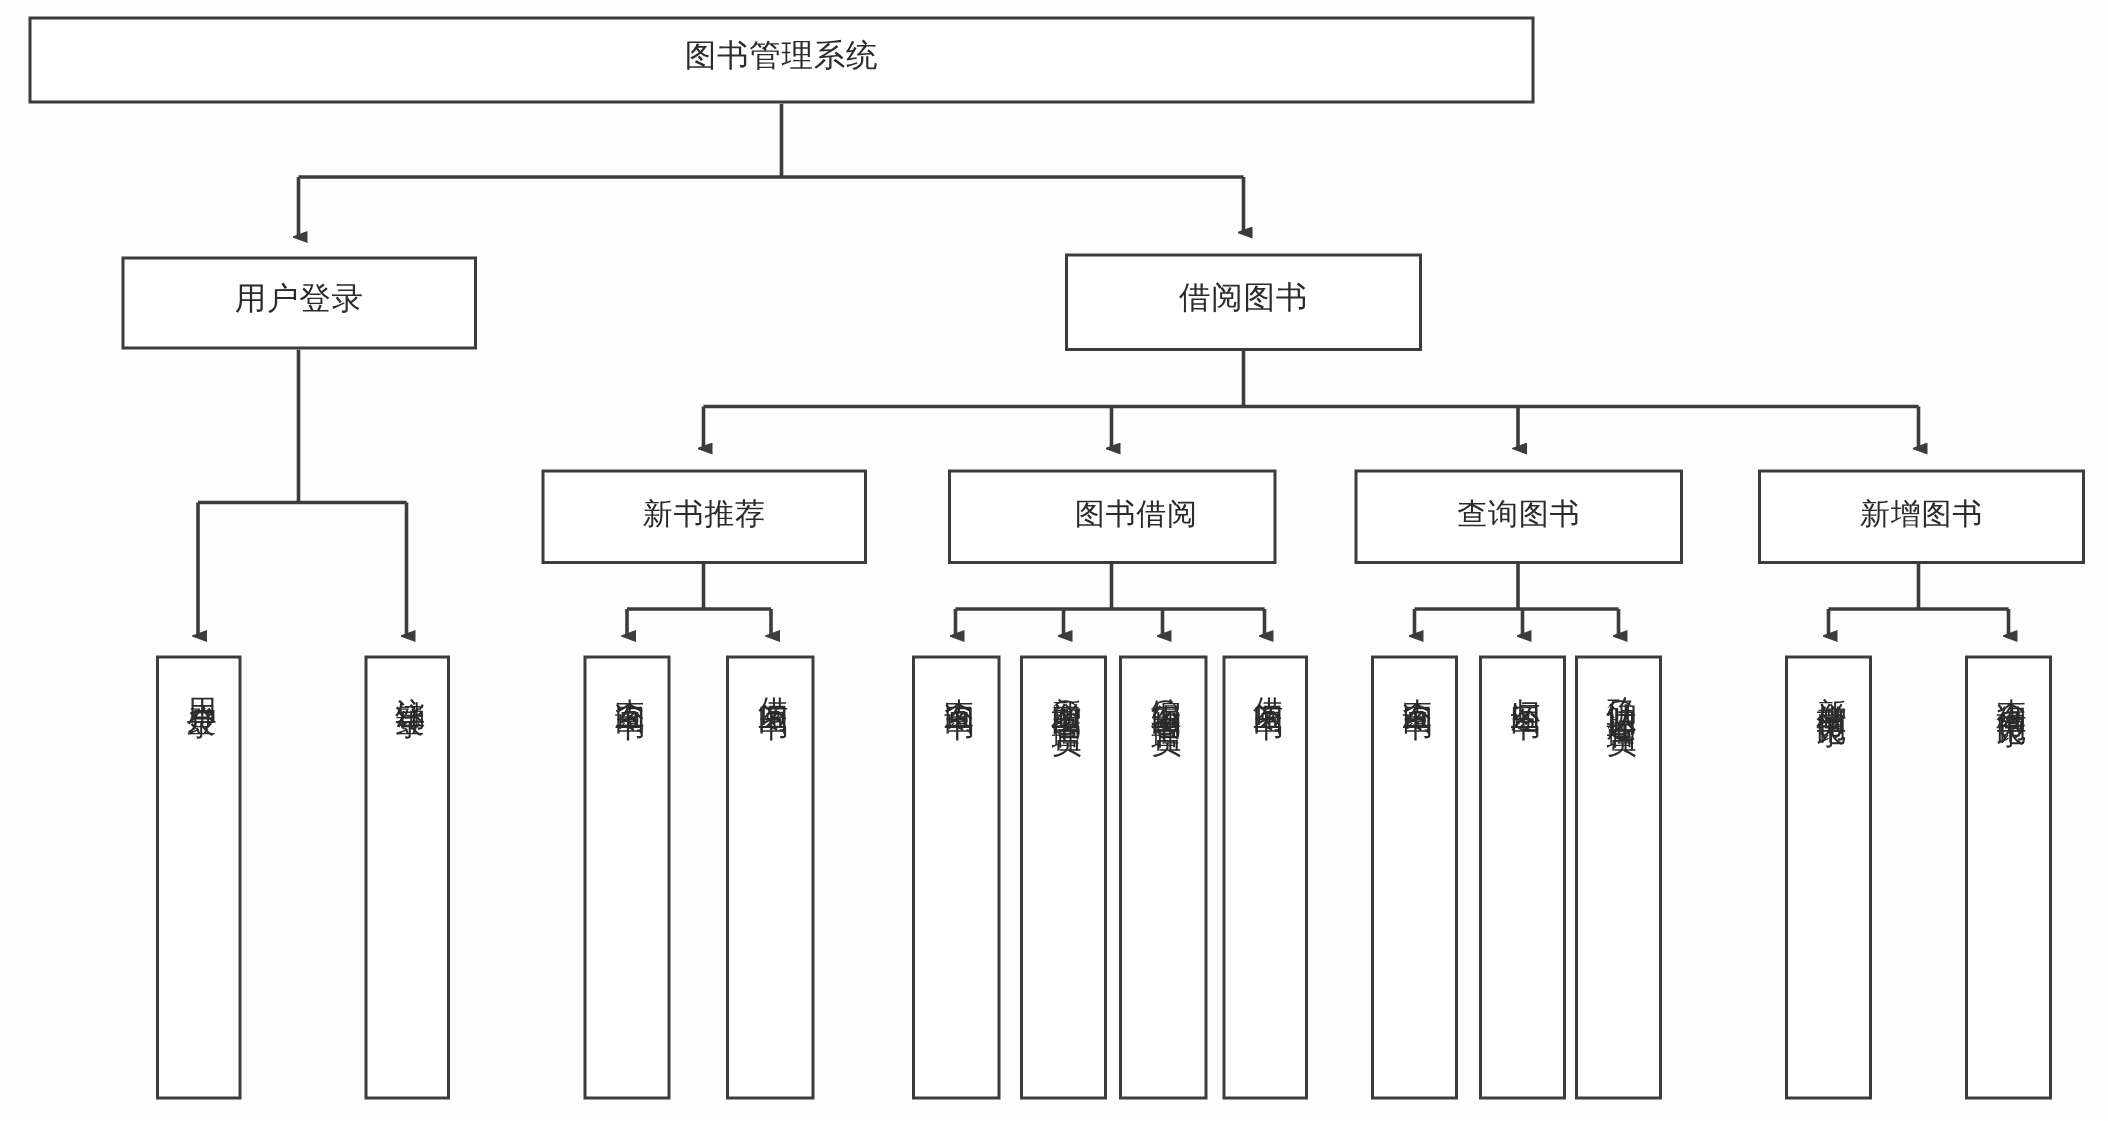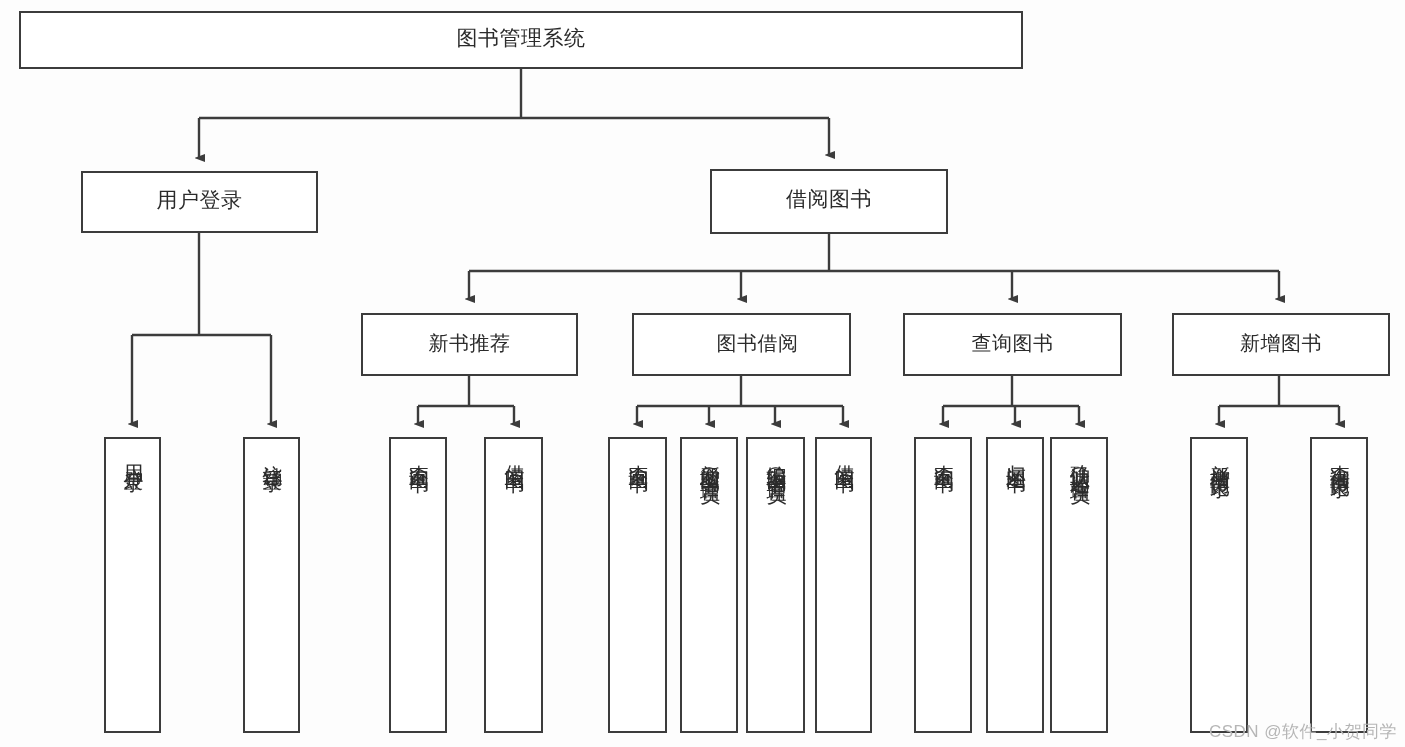--- a/index.html
+++ b/index.html
@@ -171,14 +171,13 @@
     <span class="lbl">确认归还（管理员）</span>
   </div>
 
   <div class="node leaf" style="left:1190px;top:437px;width:58px;height:296px;">
     <span class="lbl">新增借阅记录</span>
   </div>
   <div class="node leaf" style="left:1310px;top:437px;width:58px;height:296px;">
     <span class="lbl">查询借阅记录</span>
   </div>
 
-  <div class="watermark">CSDN @软件_小贺同学</div>
 </div>
 
 </body></html>

